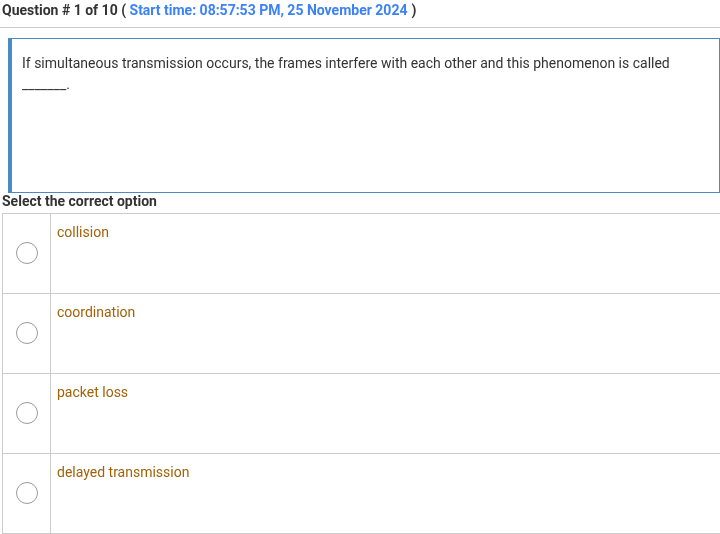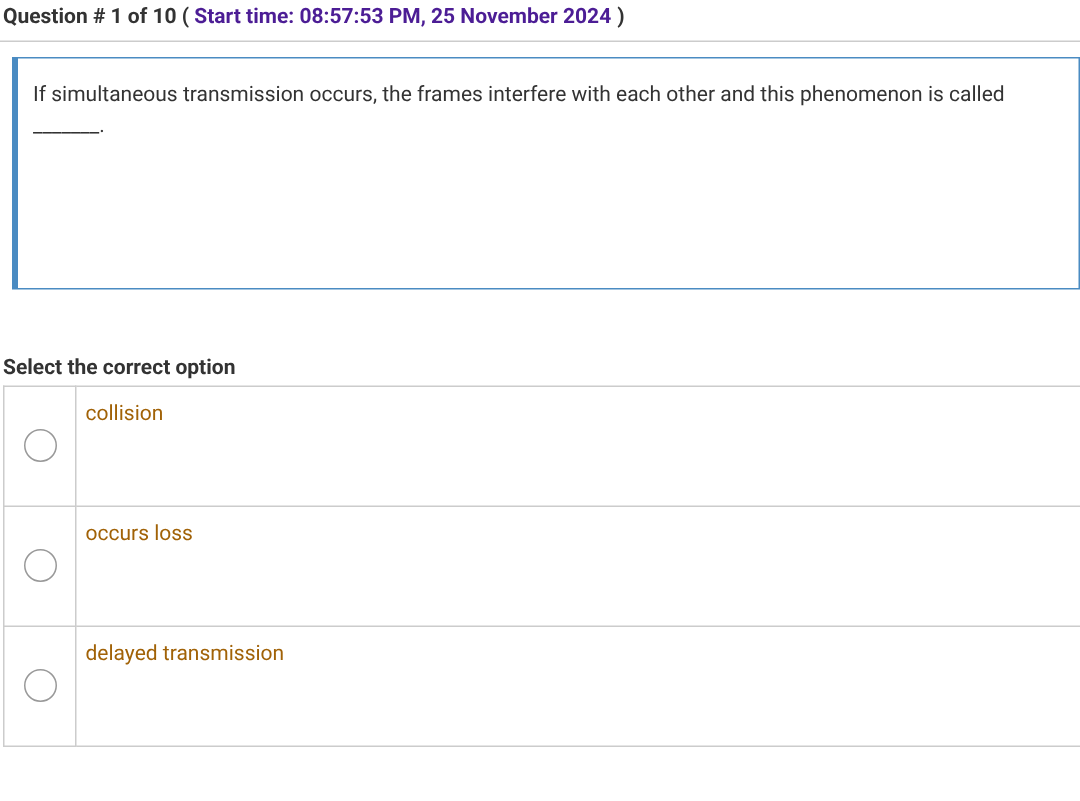--- a/index.html
+++ b/index.html
@@ -19,21 +19,21 @@
     }
     .question-number {
       font-weight: 700;
       color: #333;
       font-size: 14px;
       display: inline;
       margin-top: 28px;
     }
     .start-time {
       font-weight: 700;
-      color: #4c1d95;
+      color: #3b82f6;
       font-size: 14px;
       display: inline;
     }
     .question-end {
       font-weight: 700;
       color: #333;
       font-size: 14px;
       display: inline;
     }
     .divider {
@@ -50,21 +50,20 @@
     }
     .question-text {
       color: #333;
       font-size: 14px;
       line-height: 1.5;
     }
     .select-label {
       font-weight: 700;
       color: #333;
       font-size: 14px;
-      margin-top: 44px;
       margin-bottom: 4px;
       padding-left: 2px;
     }
     .options-table {
       border-collapse: collapse;
       width: 100%;
       margin-left: 2px;
     }
     .options-table td {
       border: 1px solid #ccc;
@@ -112,21 +111,27 @@
       <tr>
     <td class="radio-cell">
       <span class="radio-circle"></span>
     </td>
     <td class="option-cell">collision</td>
   </tr>
   <tr>
     <td class="radio-cell">
       <span class="radio-circle"></span>
     </td>
-    <td class="option-cell">occurs loss</td>
+    <td class="option-cell">coordination</td>
+  </tr>
+  <tr>
+    <td class="radio-cell">
+      <span class="radio-circle"></span>
+    </td>
+    <td class="option-cell">packet loss</td>
   </tr>
   <tr>
     <td class="radio-cell">
       <span class="radio-circle"></span>
     </td>
     <td class="option-cell">delayed transmission</td>
   </tr>
 </tbody>
   </table>
 

